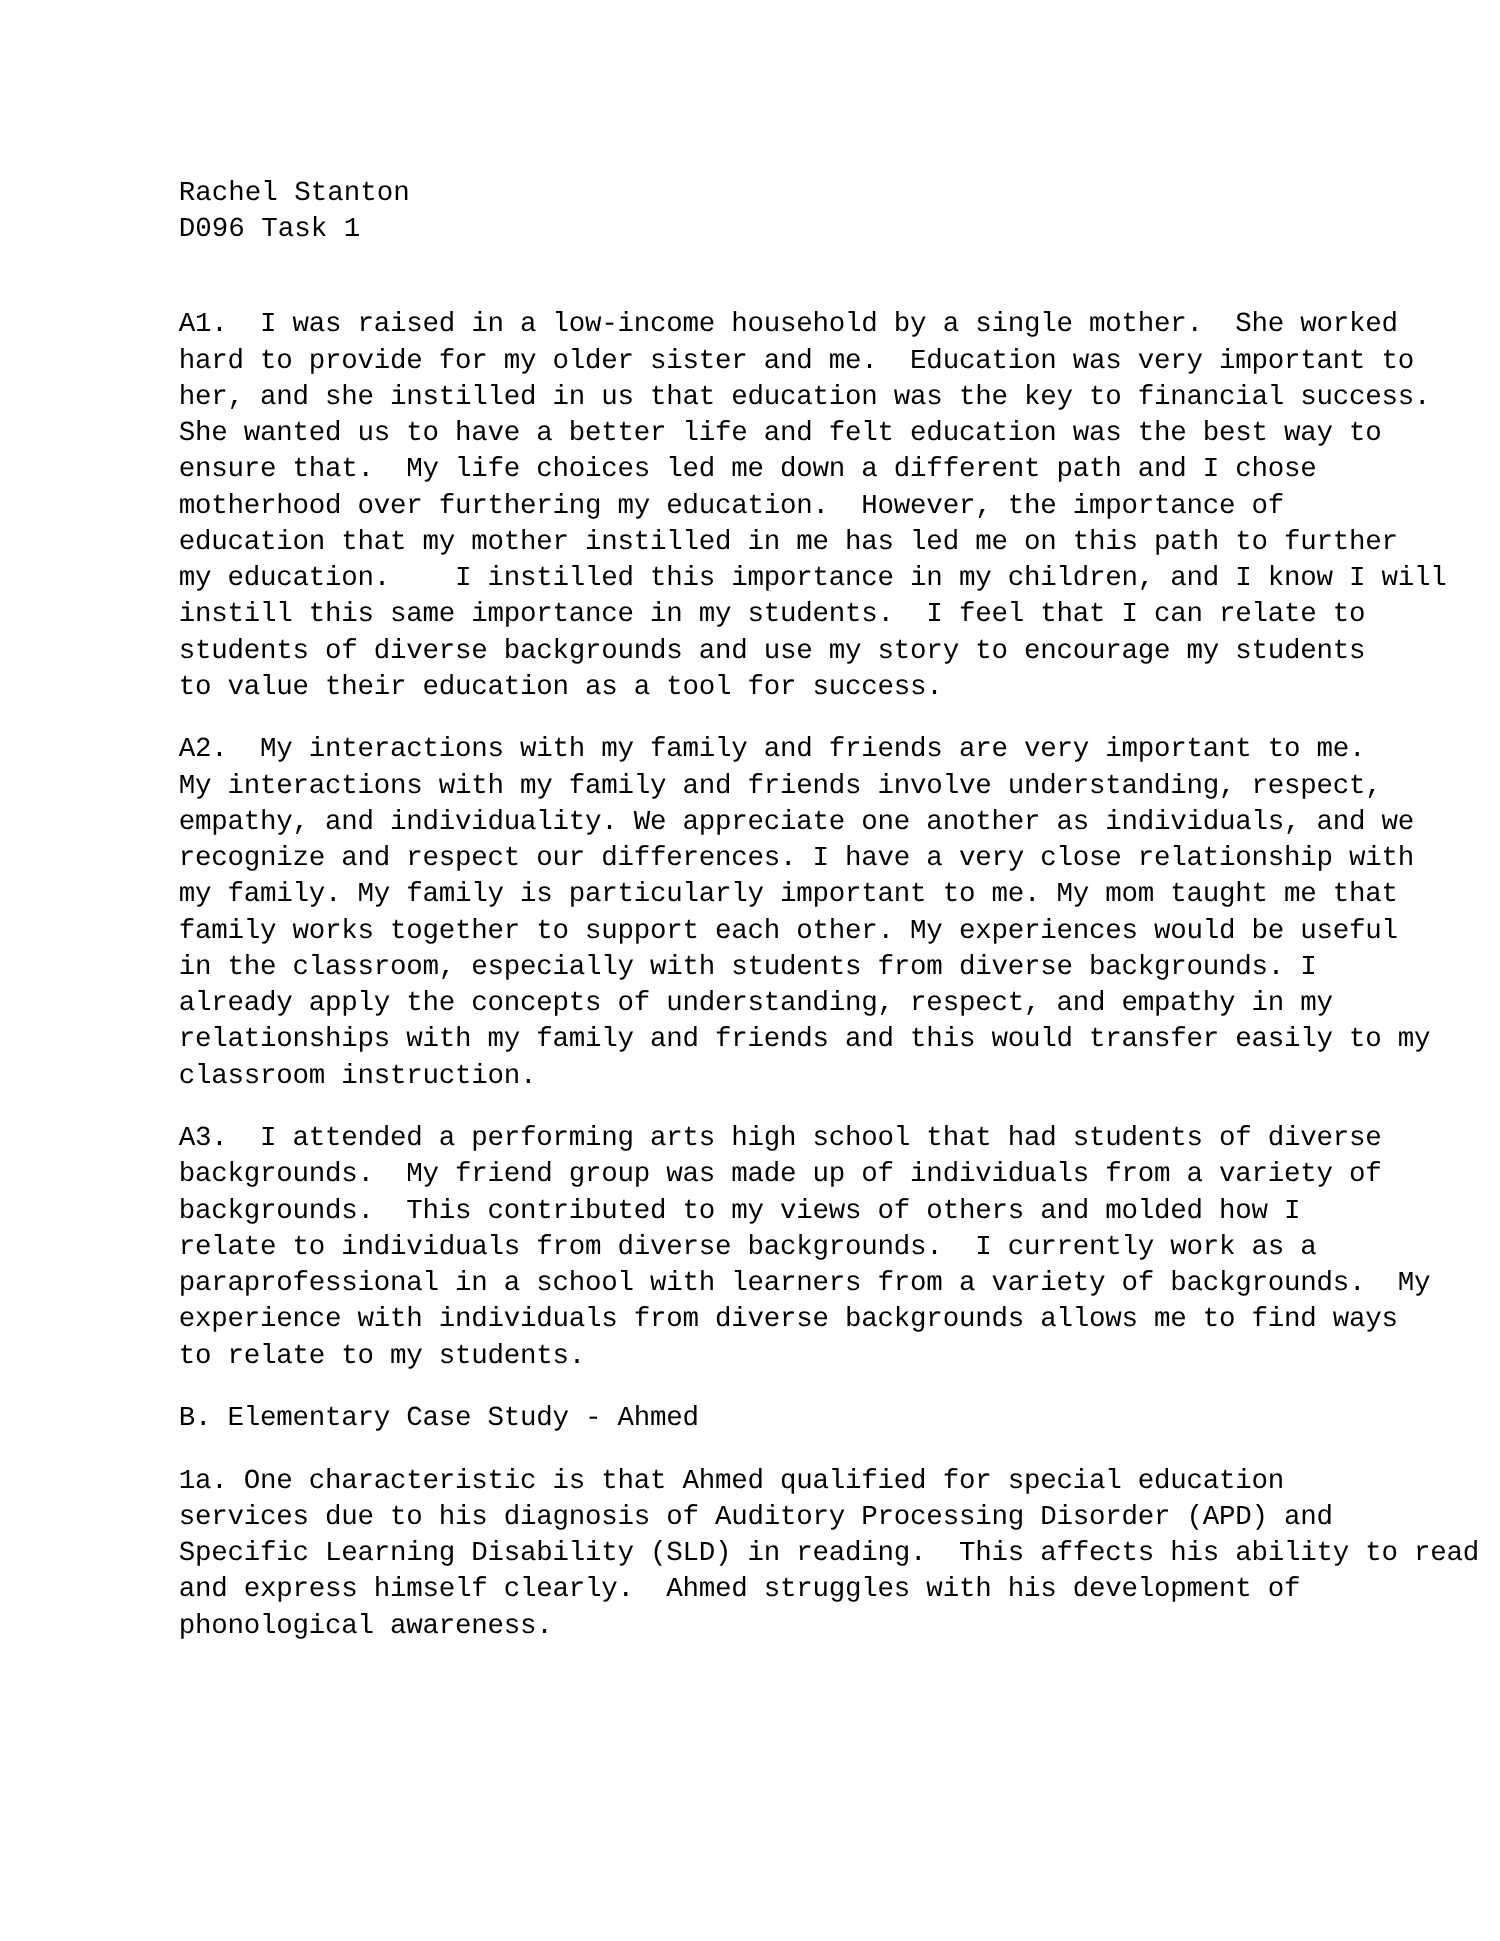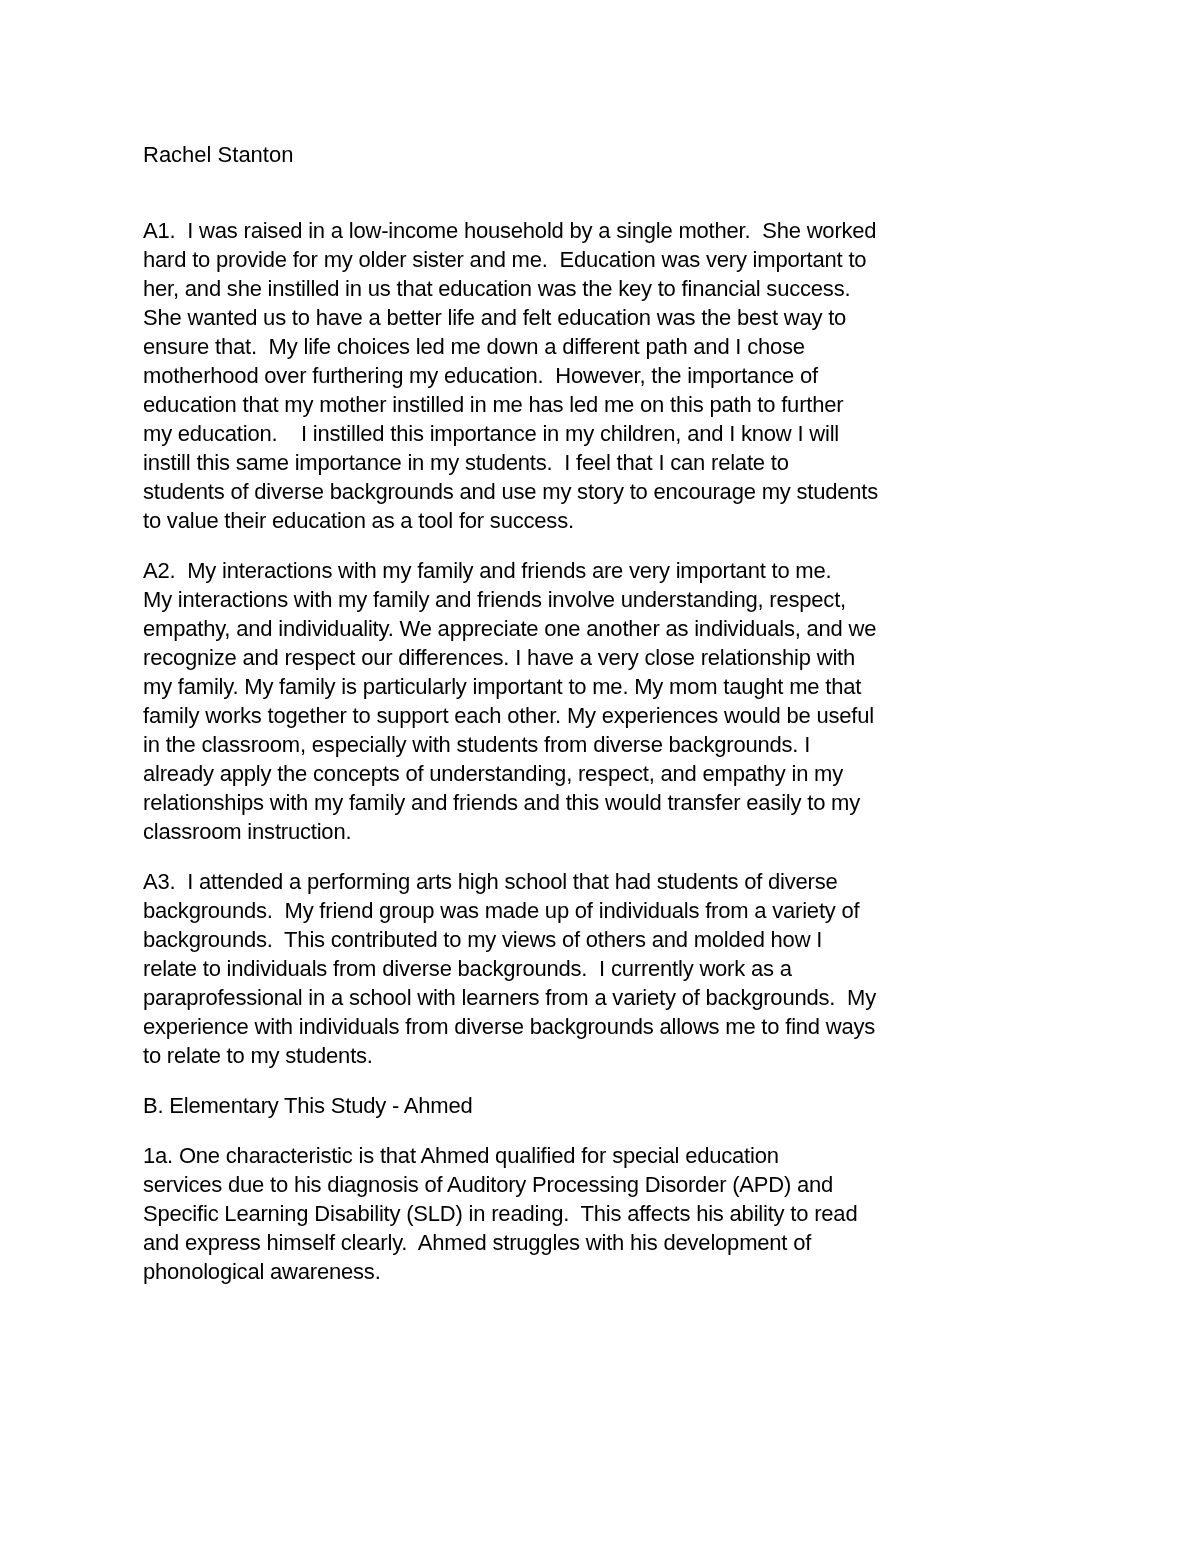--- a/index.html
+++ b/index.html
@@ -8,21 +8,21 @@
     background: #ffffff;
   }
   .page {
     position: relative;
     width: 1200px;
     height: 1553px;
     background: #ffffff;
     color: #000000;
     box-sizing: border-box;
     padding: 140px 140px 0 143px;
-    font-family: Liberation Sans, sans-serif;
+    font-family: Liberation Mono, monospace;
     overflow: hidden;
   }
   .doc-line {
     font-size: 22px;
     line-height: 29px;
     white-space: pre;
   }
   .doc-header {
     margin: 0 0 47px 0;
   }
@@ -34,20 +34,21 @@
     letter-spacing: -0.2px;
   }
 </style>
 </head>
 <body>
 
 <div class="page">
 
   <header class="doc-header">
     <div class="doc-line">Rachel Stanton</div>
+    <div class="doc-line">D096 Task 1</div>
   </header>
 
   <p class="para">A1.  I was raised in a low-income household by a single mother.  She worked
 hard to provide for my older sister and me.  Education was very important to
 her, and she instilled in us that education was the key to financial success.
 She wanted us to have a better life and felt education was the best way to
 ensure that.  My life choices led me down a different path and I chose
 motherhood over furthering my education.  However, the importance of
 education that my mother instilled in me has led me on this path to further
 my education.    I instilled this importance in my children, and I know I will
@@ -67,21 +68,21 @@
 classroom instruction.</p>
 
   <p class="para">A3.  I attended a performing arts high school that had students of diverse
 backgrounds.  My friend group was made up of individuals from a variety of
 backgrounds.  This contributed to my views of others and molded how I
 relate to individuals from diverse backgrounds.  I currently work as a
 paraprofessional in a school with learners from a variety of backgrounds.  My
 experience with individuals from diverse backgrounds allows me to find ways
 to relate to my students.</p>
 
-  <p class="para">B. Elementary This Study - Ahmed</p>
+  <p class="para">B. Elementary Case Study - Ahmed</p>
 
   <p class="para">1a. One characteristic is that Ahmed qualified for special education
 services due to his diagnosis of Auditory Processing Disorder (APD) and
 Specific Learning Disability (SLD) in reading.  This affects his ability to read
 and express himself clearly.  Ahmed struggles with his development of
 phonological awareness.</p>
 
 
 </div>
 

